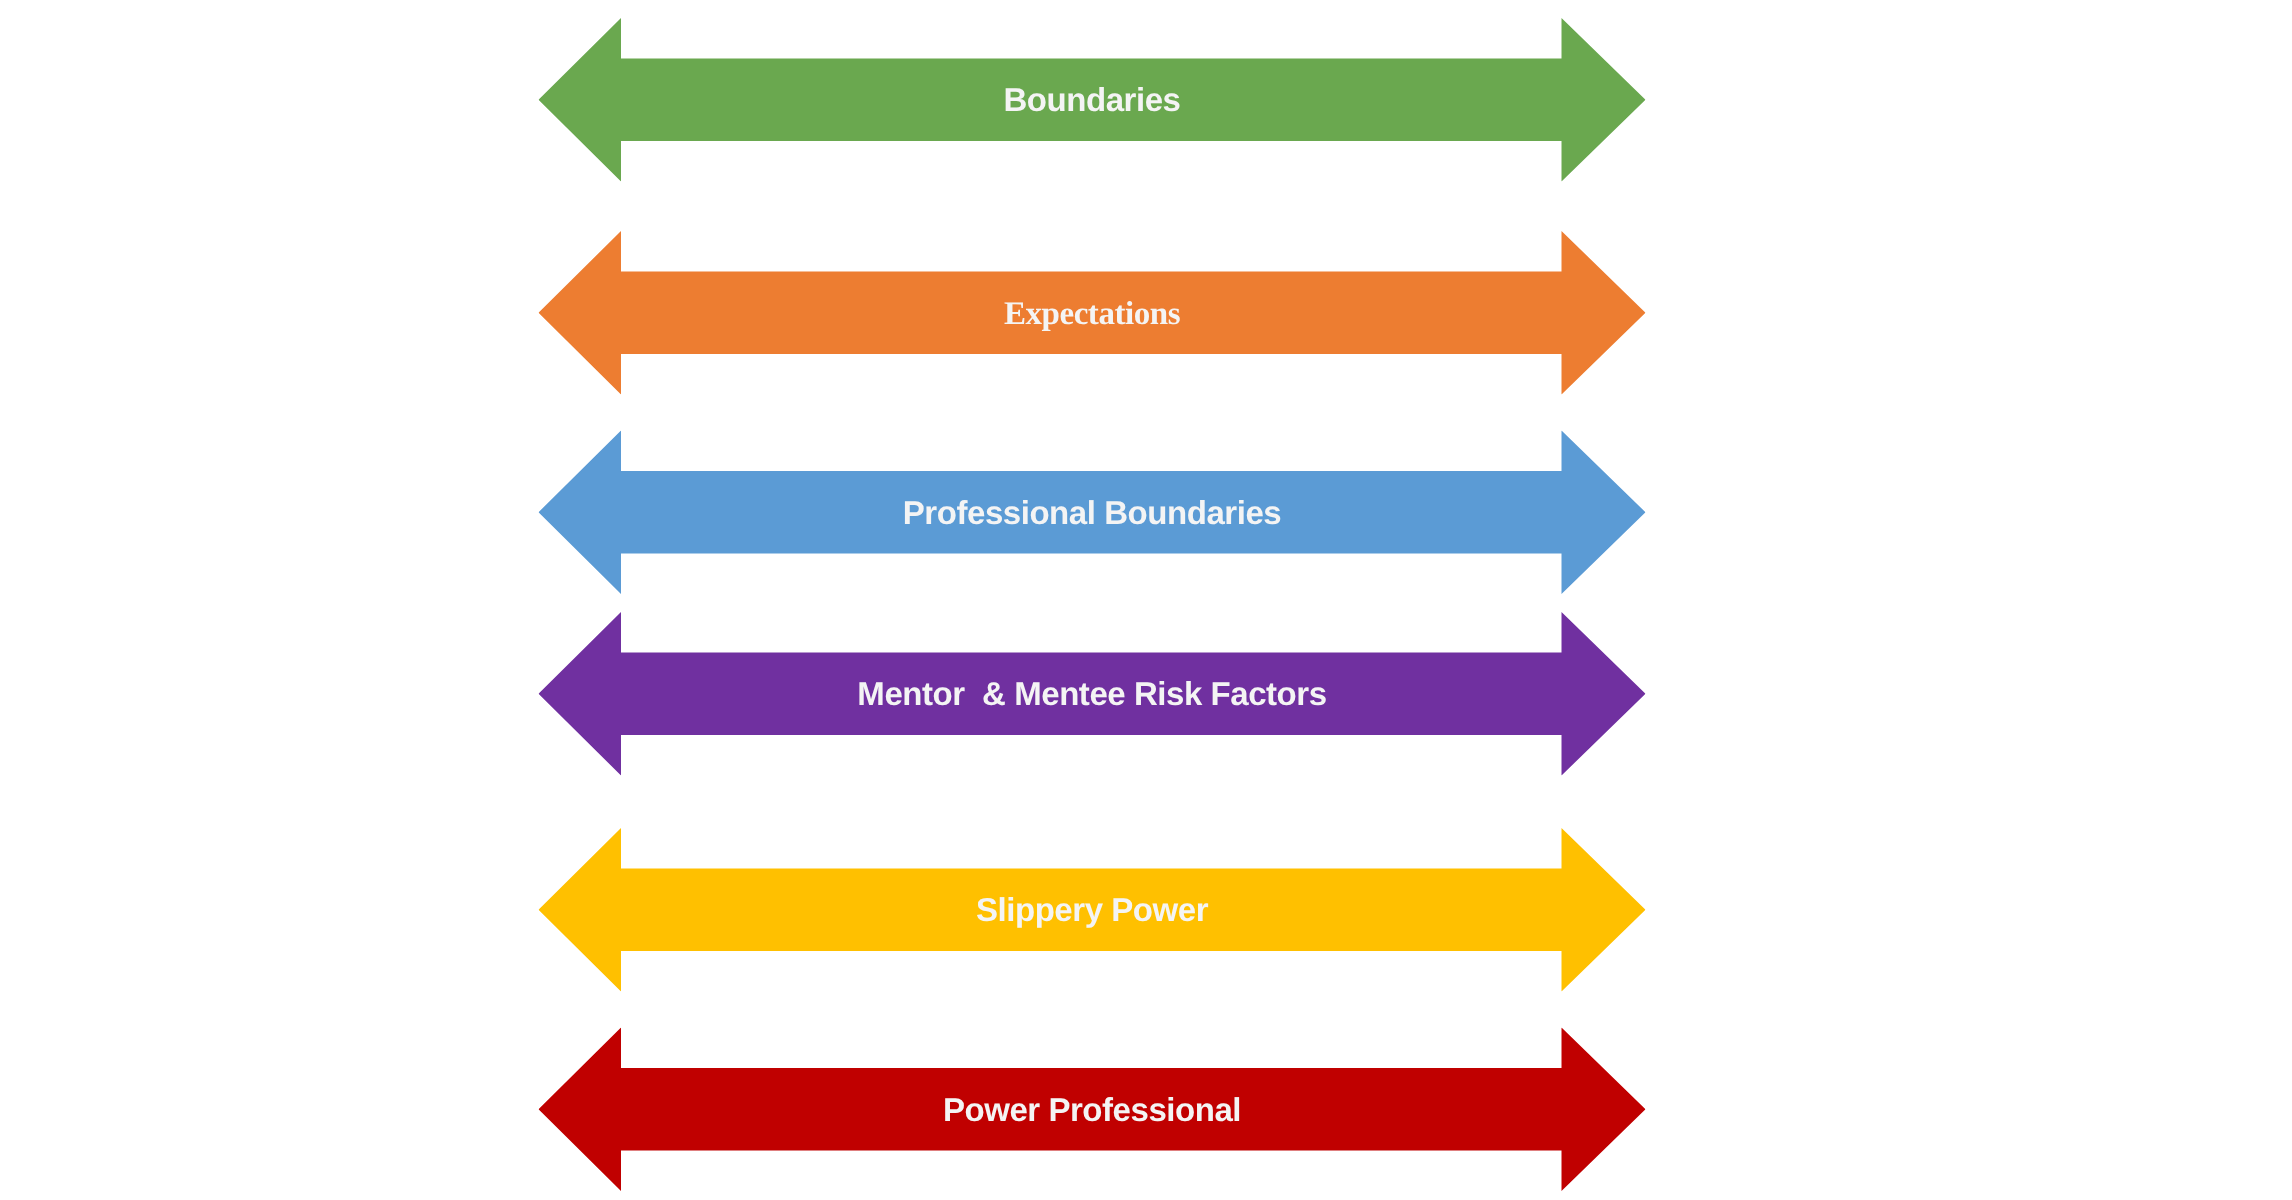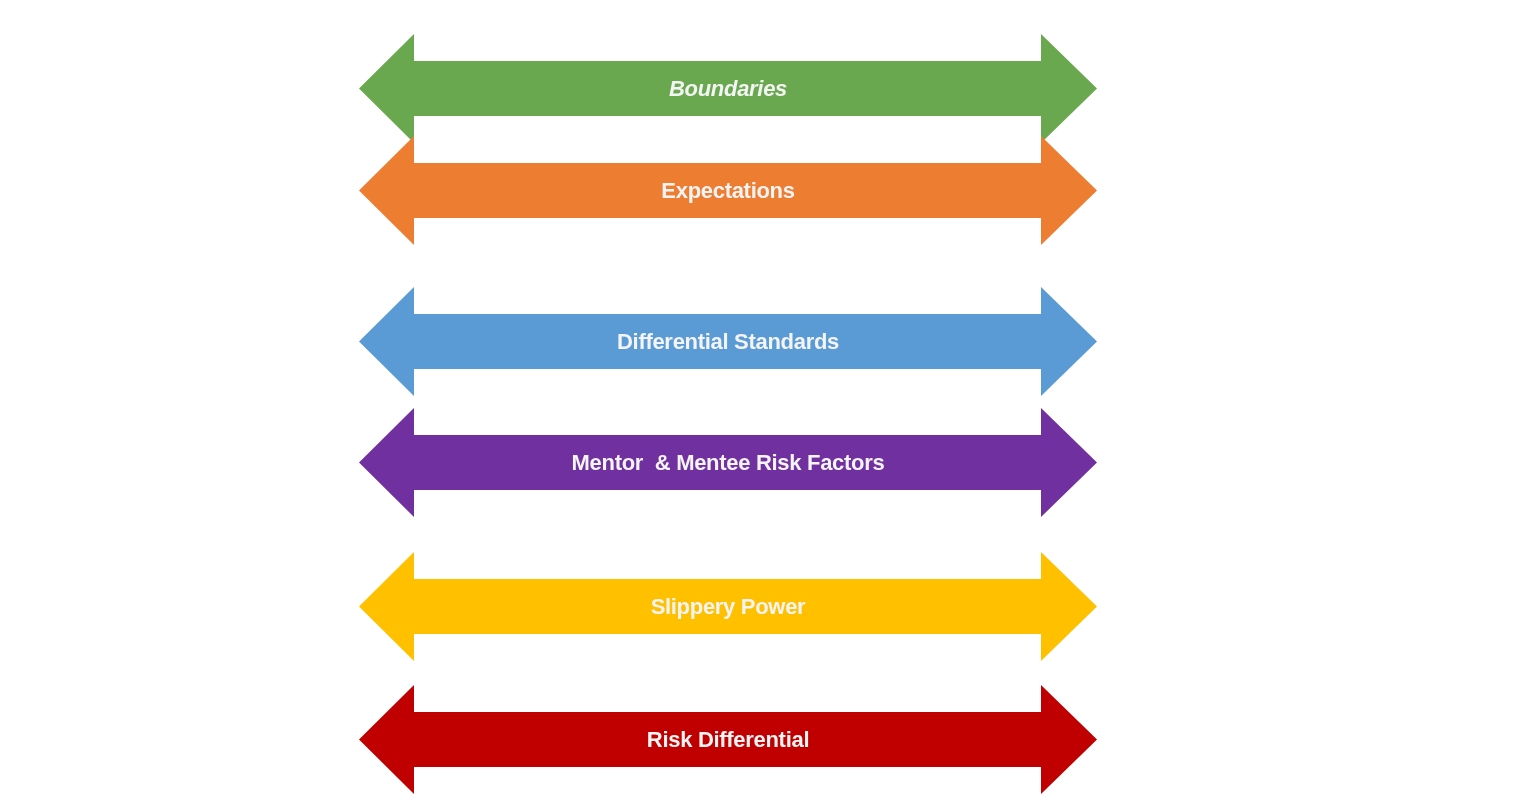--- a/index.html
+++ b/index.html
@@ -41,54 +41,54 @@
       font-size: 22px;
       font-weight: bold;
       letter-spacing: -0.3px;
       white-space: pre;
     }
   </style>
 </head>
 <body>
 
 <div>
-  <div class="arrow" style="top: 34px; font-style: italic;">
+  <div class="arrow" style="top: 12px;">
     <svg viewBox="0 0 738 109">
       <polygon points="0,54.5 55,0 55,27 682,27 682,0 738,54.5 682,109 682,82 55,82 55,109" fill="#6aa84f"></polygon>
     </svg>
     <div class="arrow-label">Boundaries</div>
   </div>
 
-  <div class="arrow" style="top: 136px;">
+  <div class="arrow" style="top: 154px; font-family: Liberation Serif, serif;">
     <svg viewBox="0 0 738 109">
       <polygon points="0,54.5 55,0 55,27 682,27 682,0 738,54.5 682,109 682,82 55,82 55,109" fill="#ed7d31"></polygon>
     </svg>
     <div class="arrow-label">Expectations</div>
   </div>
 
   <div class="arrow" style="top: 287px;">
     <svg viewBox="0 0 738 109">
       <polygon points="0,54.5 55,0 55,27 682,27 682,0 738,54.5 682,109 682,82 55,82 55,109" fill="#5b9bd5"></polygon>
     </svg>
-    <div class="arrow-label">Differential Standards</div>
+    <div class="arrow-label">Professional Boundaries</div>
   </div>
 
   <div class="arrow" style="top: 408px;">
     <svg viewBox="0 0 738 109">
       <polygon points="0,54.5 55,0 55,27 682,27 682,0 738,54.5 682,109 682,82 55,82 55,109" fill="#7030a0"></polygon>
     </svg>
     <div class="arrow-label">Mentor  &amp; Mentee Risk Factors</div>
   </div>
 
   <div class="arrow" style="top: 552px;">
     <svg viewBox="0 0 738 109">
       <polygon points="0,54.5 55,0 55,27 682,27 682,0 738,54.5 682,109 682,82 55,82 55,109" fill="#ffc000"></polygon>
     </svg>
     <div class="arrow-label">Slippery Power</div>
   </div>
 
   <div class="arrow" style="top: 685px;">
     <svg viewBox="0 0 738 109">
       <polygon points="0,54.5 55,0 55,27 682,27 682,0 738,54.5 682,109 682,82 55,82 55,109" fill="#c00000"></polygon>
     </svg>
-    <div class="arrow-label">Risk Differential</div>
+    <div class="arrow-label">Power Professional</div>
   </div>
 </div>
 
 </body></html>

